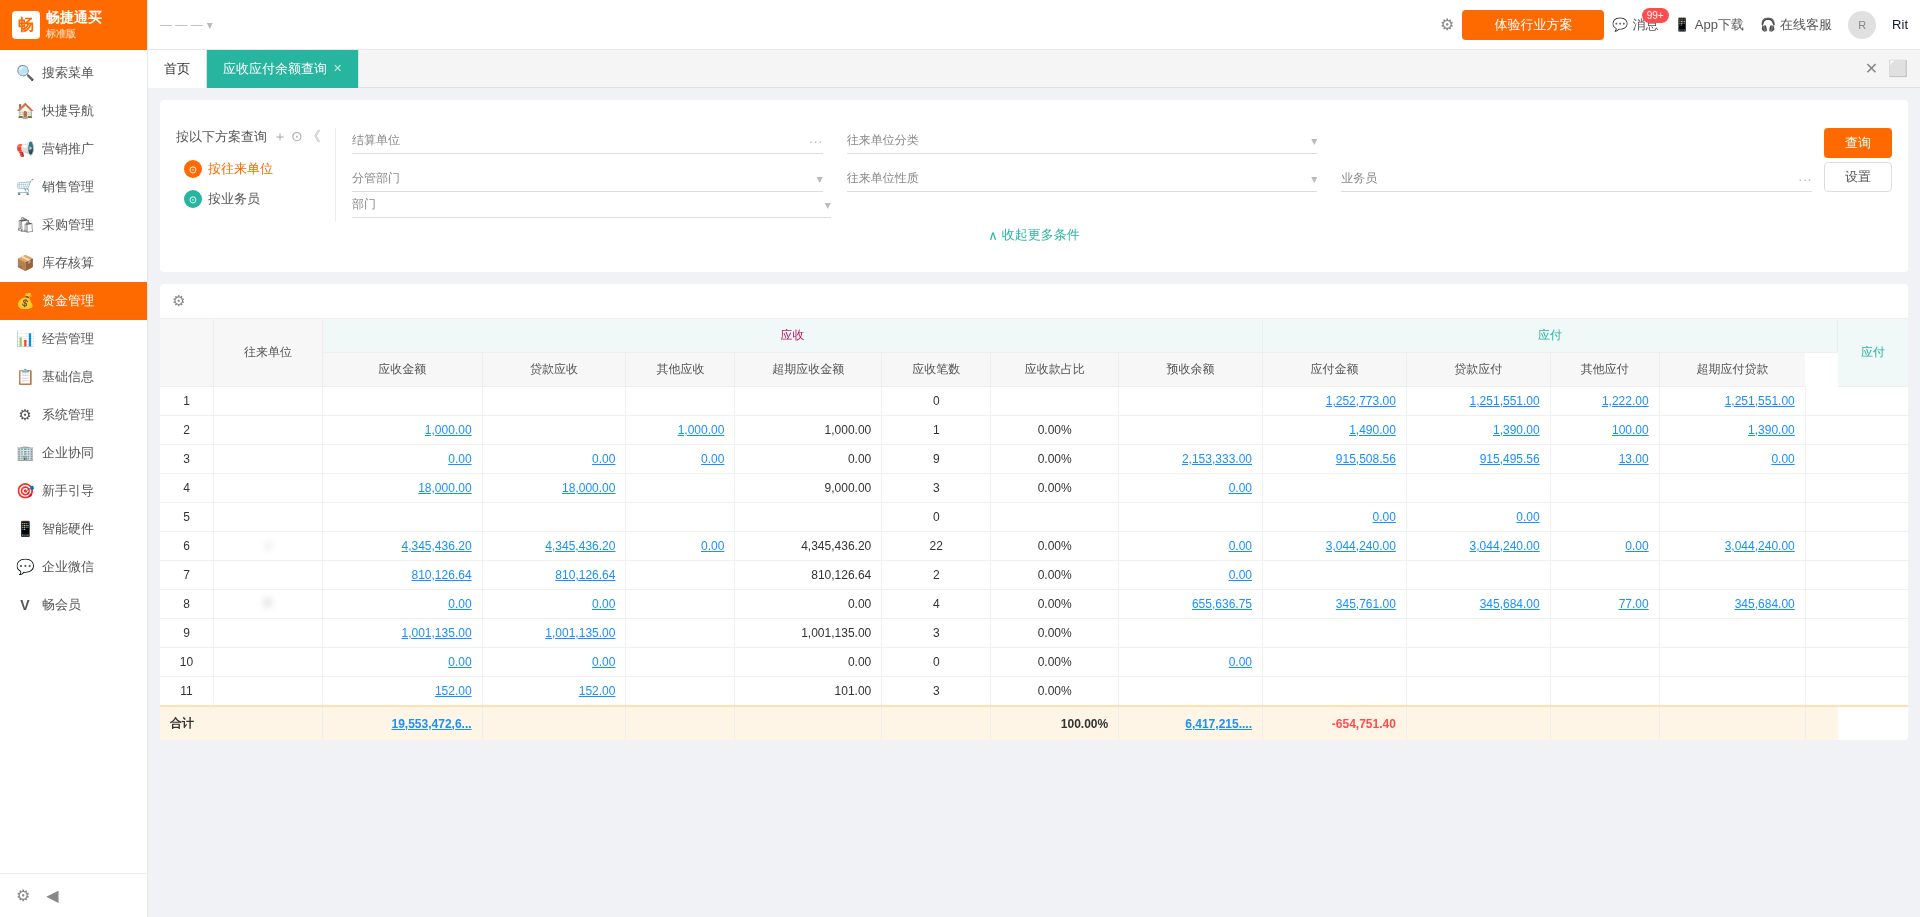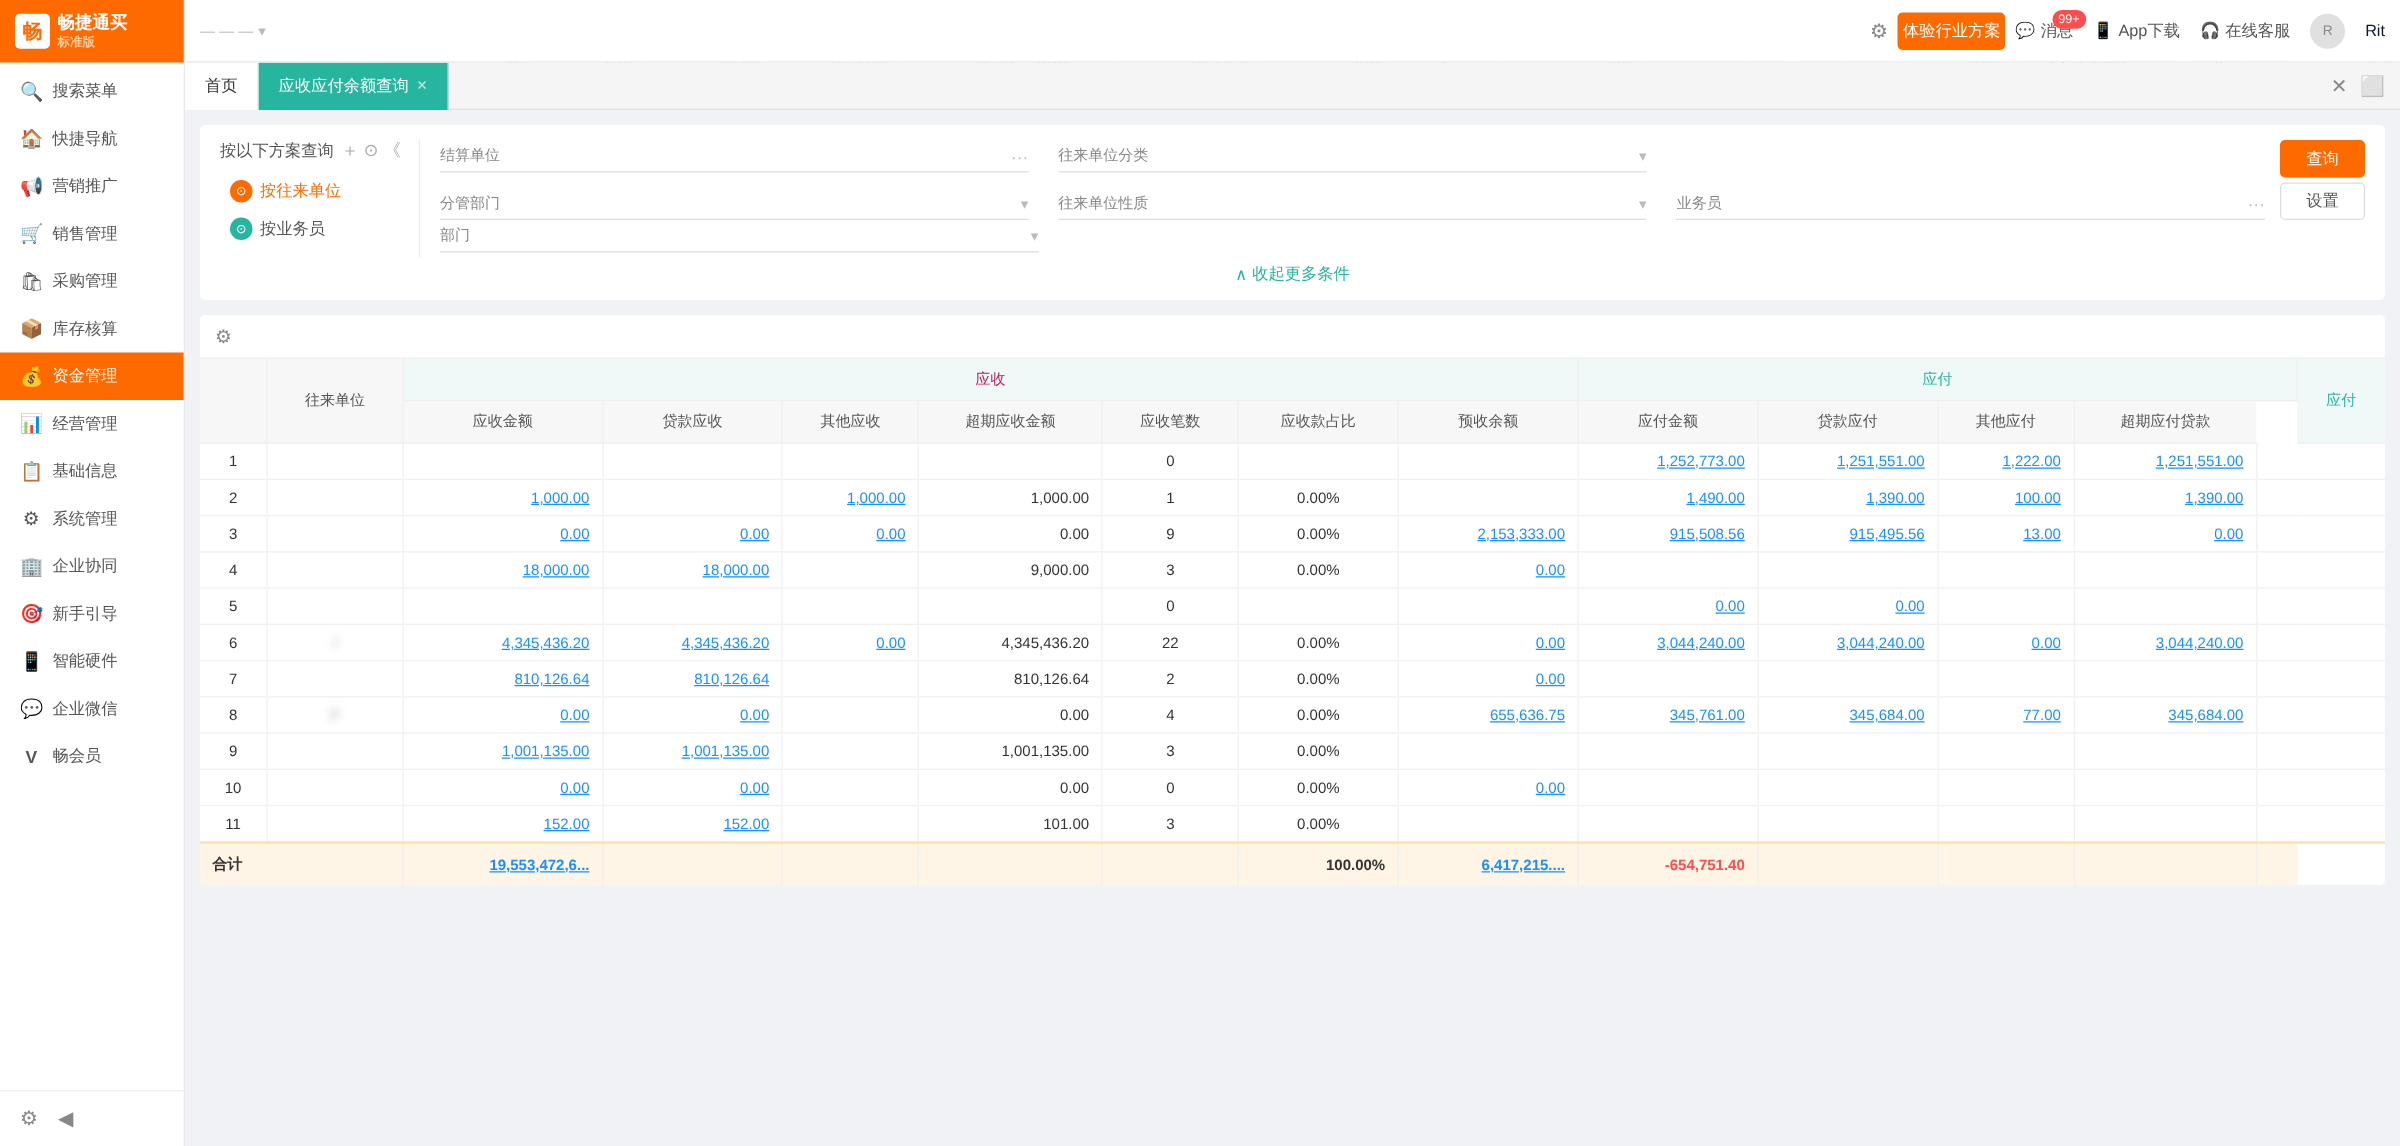--- a/index.html
+++ b/index.html
@@ -39,21 +39,21 @@
       background: #fff; border-bottom: 1px solid #e8e8e8; display: flex; align-items: center;
       padding: 0 12px; gap: 8px; z-index: 99;
     }
     .header-breadcrumb {
       display: flex; align-items: center; gap: 4px; color: #999; font-size: 12px;
       flex: 1;
     }
     .header-breadcrumb span { color: #bbb; }
     .header-btn-solution {
       background: #ff6a00; color: #fff; border: none; border-radius: 4px;
-      padding: 6px 4px; font-size: 13px; cursor: pointer;
+      padding: 6px 32px; font-size: 13px; cursor: pointer;
     }
     .header-gear { color: #888; cursor: pointer; font-size: 16px; }
     .header-right { display: flex; align-items: center; gap: 16px; }
     .header-msg-btn {
       display: flex; align-items: center; gap: 4px; color: #555; font-size: 13px; cursor: pointer;
       position: relative;
     }
     .badge {
       background: #ff4d4f; color: #fff; border-radius: 10px; font-size: 10px;
       padding: 2px 5px; position: absolute; top: -8px; right: -10px;
@@ -104,21 +104,21 @@
       display: flex; align-items: center; gap: 4px; background: none; border: none;
       color: #27b5a0; cursor: pointer; font-size: 13px;
     }
     .btn-refresh {
       display: flex; align-items: center; gap: 4px; background: none; border: none;
       color: #27b5a0; cursor: pointer; font-size: 13px;
     }
 
     
     .filter-area {
-      background: #fff; border-radius: 4px; padding: 12px 16px; margin-bottom: 12px;
+      background: #fff; border-radius: 4px; padding: 28px 16px; margin-bottom: 12px;
     }
     .filter-label-bar {
       display: flex; align-items: center; gap: 6px; margin-bottom: 10px;
     }
     .filter-label-bar-text { color: #555; font-size: 13px; }
     .filter-bar-icons { display: flex; gap: 4px; }
     .filter-bar-icon { color: #aaa; cursor: pointer; font-size: 14px; }
     .filter-option-group { display: flex; flex-direction: column; gap: 4px; }
     .filter-option {
       display: flex; align-items: center; gap: 6px; padding: 4px 8px;

